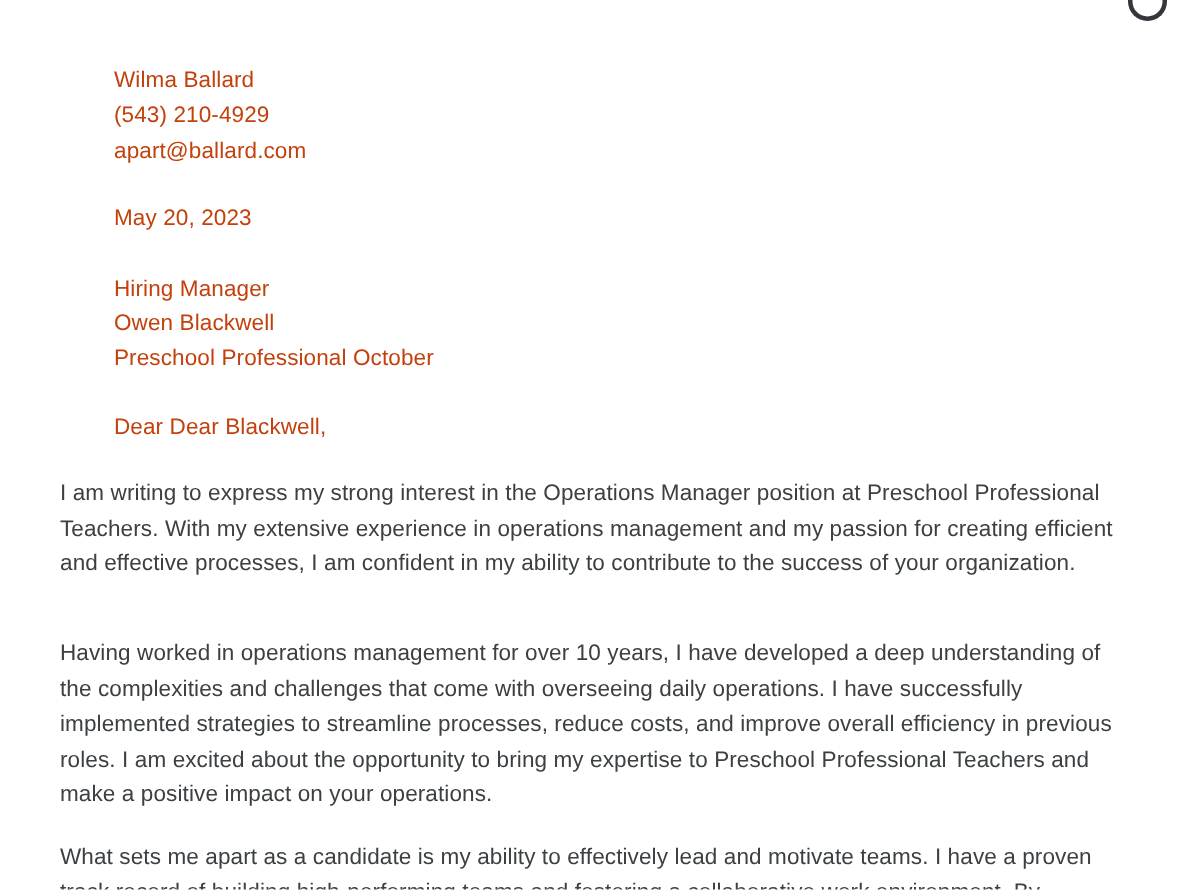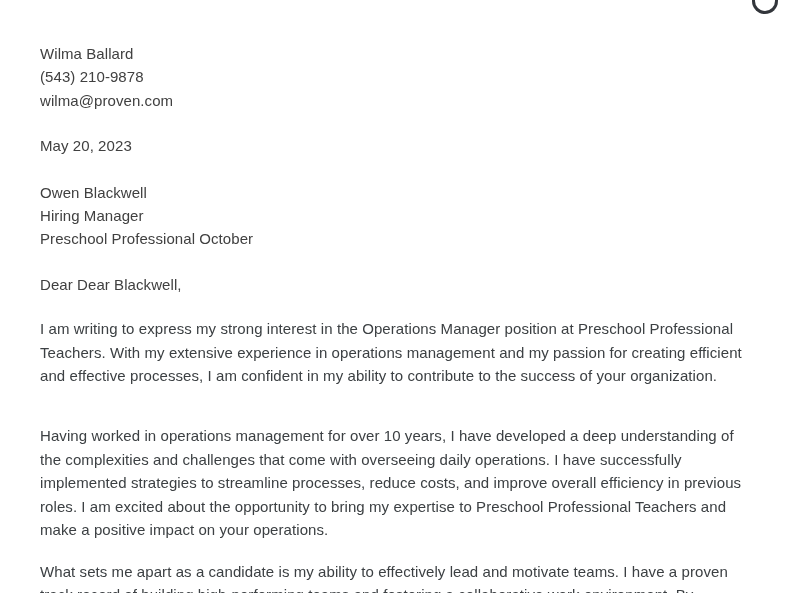--- a/index.html
+++ b/index.html
@@ -47,22 +47,23 @@
 
   .sender-block {
     margin-top: 42px;
   }
 
   .line {
     font-size: 15px;
     line-height: 23.4px;
     letter-spacing: 0.005em;
     font-weight: 400;
-    color: #404040;
+    color: #c2410c;
     white-space: pre-wrap;
+    margin-left: 36px;
   }
 
   .date-line {
     margin-top: 22px;
   }
 
   .recipient-block {
     margin-top: 23px;
   }
 
@@ -92,29 +93,29 @@
 <body>
 
 <div class="page">
 
   <div class="top-clip-glyph"></div>
 
   <div class="doc-body">
 
     <div class="sender-block">
       <div class="line">Wilma Ballard</div>
-      <div class="line">(543) 210-9878</div>
-      <div class="line">wilma@proven.com</div>
+      <div class="line">(543) 210-4929</div>
+      <div class="line">apart@ballard.com</div>
     </div>
 
     <div class="line date-line">May 20, 2023</div>
 
     <div class="recipient-block">
+      <div class="line">Hiring Manager</div>
       <div class="line">Owen Blackwell</div>
-      <div class="line">Hiring Manager</div>
       <div class="line">Preschool Professional October</div>
     </div>
 
     <div class="line salutation">Dear Dear Blackwell,</div>
 
     <p class="para" id="para-1">I am writing to express my strong interest in the Operations Manager position at Preschool Professional Teachers. With my extensive experience in operations management and my passion for creating efficient and effective processes, I am confident in my ability to contribute to the success of your organization.</p>
 
     <p class="para" id="para-2">Having worked in operations management for over 10 years, I have developed a deep understanding of the complexities and challenges that come with overseeing daily operations. I have successfully implemented strategies to streamline processes, reduce costs, and improve overall efficiency in previous roles. I am excited about the opportunity to bring my expertise to Preschool Professional Teachers and make a positive impact on your operations.</p>
 
     <p class="para" id="para-3">What sets me apart as a candidate is my ability to effectively lead and motivate teams. I have a proven track record of building high-performing teams and fostering a collaborative work environment. By</p>

